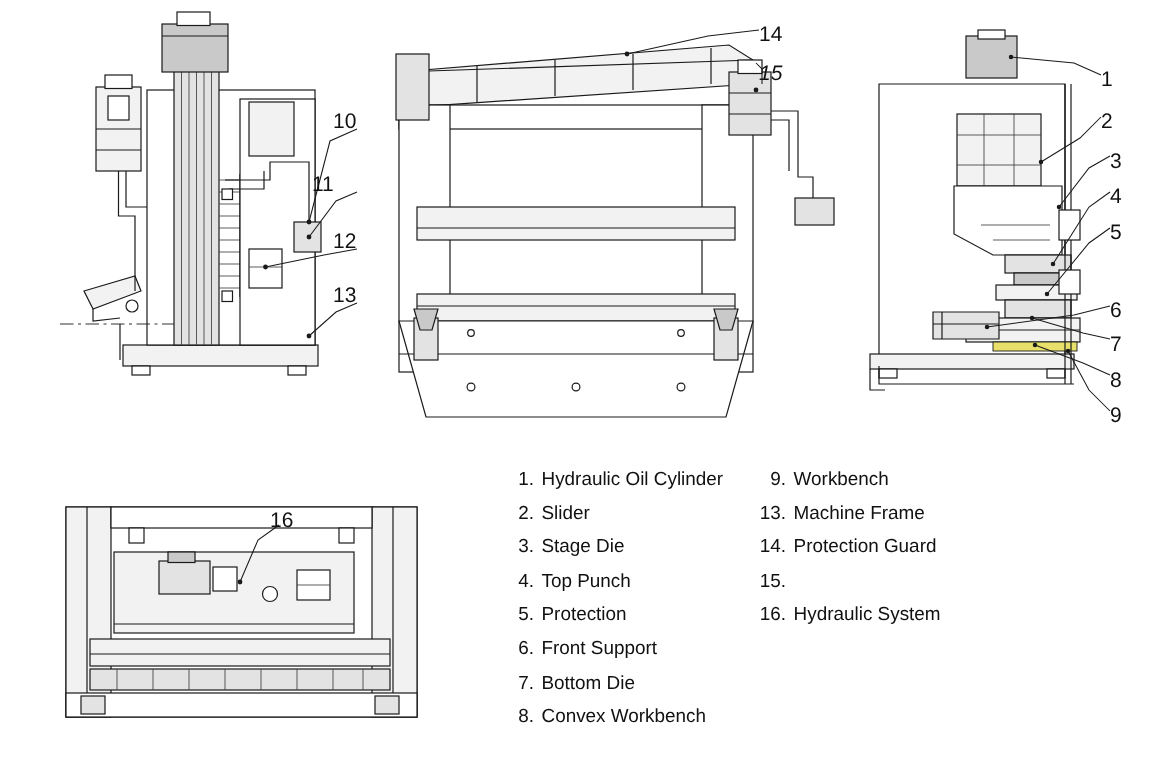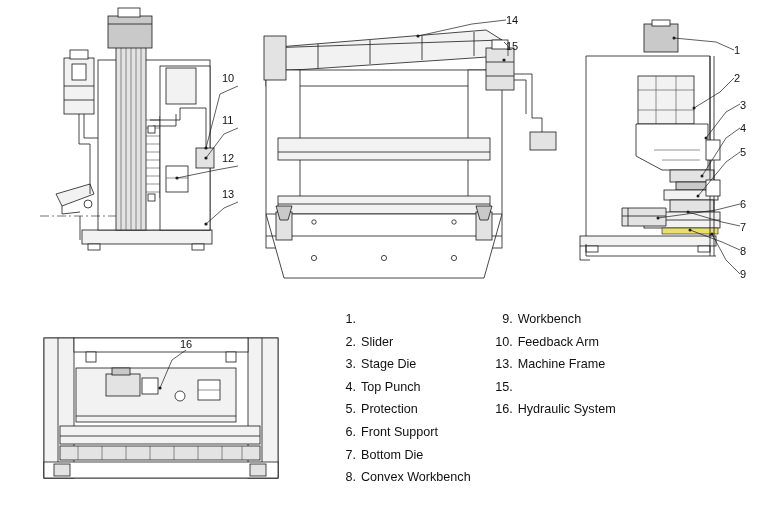--- a/index.html
+++ b/index.html
@@ -49,21 +49,21 @@
     width: 20px;
     text-align: right;
     margin-right: 5px;
     color: #111111;
   }
   .legend-label {
     color: #111111;
   }
   .callout {
     position: absolute;
-    font-size: 11px;
+    font-size: 14px;
     color: #111111;
     text-align: right;
   }
   svg {
     display: block;
     overflow: visible;
   }
   .ln {
     stroke: #1a1a1a;
     stroke-width: 0.8;
@@ -189,21 +189,21 @@
       <path class="ln-lead" d="M157,170 L196,162 L218,158"></path>
       <path class="ln-lead" d="M186,216 L204,200 L218,194"></path>
 
       <circle class="fill-blk" cx="186" cy="140" r="1.6"></circle>
       <circle class="fill-blk" cx="186" cy="150" r="1.6"></circle>
       <circle class="fill-blk" cx="157" cy="170" r="1.6"></circle>
       <circle class="fill-blk" cx="186" cy="216" r="1.6"></circle>
     </svg>
   </div>
   <div class="callout" style="left:222px; top:72px;">10</div>
-  <div class="callout" style="left:222px; top:114px;">11</div>
+  <div class="callout" style="left:208px; top:114px;">11</div>
   <div class="callout" style="left:222px; top:152px;">12</div>
   <div class="callout" style="left:222px; top:188px;">13</div>
 
   <div class="view" style="left:258px; top:8px; width:300px; height:280px;">
     <svg width="300" height="280" viewBox="0 0 300 280">
 
       <path class="fill-lt" d="M8,40 L228,22 L244,32 L244,48 L8,64 Z"></path>
       <line class="ln" x1="8" y1="40" x2="244" y2="32"></line>
       <line class="ln" x1="60" y1="36" x2="60" y2="60"></line>
       <line class="ln" x1="112" y1="32" x2="112" y2="56"></line>
@@ -247,21 +247,21 @@
       <path class="ln" d="M256,72 L268,72 L268,106"></path>
       <rect class="fill-md" x="272" y="124" width="26" height="18"></rect>
 
       <path class="ln-lead" d="M160,28 L214,16 L248,12"></path>
       <path class="ln-lead" d="M250,48 L250,38 L246,34"></path>
       <circle class="fill-blk" cx="160" cy="28" r="1.6"></circle>
       <circle class="fill-blk" cx="246" cy="52" r="1.6"></circle>
     </svg>
   </div>
   <div class="callout" style="left:506px; top:14px;">14</div>
-  <div class="callout" style="left:506px; top:40px;">15</div>
+  <div class="callout" style="left:506px; top:40px;font-style:italic;">15</div>
 
   <div class="view" style="left:566px; top:20px; width:200px; height:270px;">
     <svg width="200" height="270" viewBox="0 0 200 270">
 
       <path class="ln" d="M20,36 L144,36 L144,224 L20,224 Z"></path>
 
       <rect class="fill-lt" x="14" y="216" width="136" height="10"></rect>
       <rect class="fill-w" x="20" y="226" width="12" height="6"></rect>
       <rect class="fill-w" x="132" y="226" width="12" height="6"></rect>
 
@@ -377,20 +377,21 @@
       <path class="ln-lead" d="M130,58 L142,30 L156,20"></path>
       <circle class="fill-blk" cx="130" cy="58" r="1.6"></circle>
     </svg>
   </div>
   <div class="callout" style="left:180px; top:338px;">16</div>
 
   <div class="legend">
     <div class="legend-col">
       <div class="legend-item">
         <span class="legend-num">1.</span>
+        <span class="legend-label">Hydraulic Oil Cylinder</span>
       </div>
       <div class="legend-item">
         <span class="legend-num">2.</span>
         <span class="legend-label">Slider</span>
       </div>
       <div class="legend-item">
         <span class="legend-num">3.</span>
         <span class="legend-label">Stage Die</span>
       </div>
       <div class="legend-item">
@@ -413,28 +414,28 @@
         <span class="legend-num">8.</span>
         <span class="legend-label">Convex Workbench</span>
       </div>
     </div>
     <div class="legend-col">
       <div class="legend-item">
         <span class="legend-num">9.</span>
         <span class="legend-label">Workbench</span>
       </div>
       <div class="legend-item">
-        <span class="legend-num">10.</span>
-        <span class="legend-label">Feedback Arm</span>
-      </div>
-      <div class="legend-item">
         <span class="legend-num">13.</span>
         <span class="legend-label">Machine Frame</span>
       </div>
       <div class="legend-item">
+        <span class="legend-num">14.</span>
+        <span class="legend-label">Protection Guard</span>
+      </div>
+      <div class="legend-item">
         <span class="legend-num">15.</span>
       </div>
       <div class="legend-item">
         <span class="legend-num">16.</span>
         <span class="legend-label">Hydraulic System</span>
       </div>
     </div>
   </div>
 
 </div>

